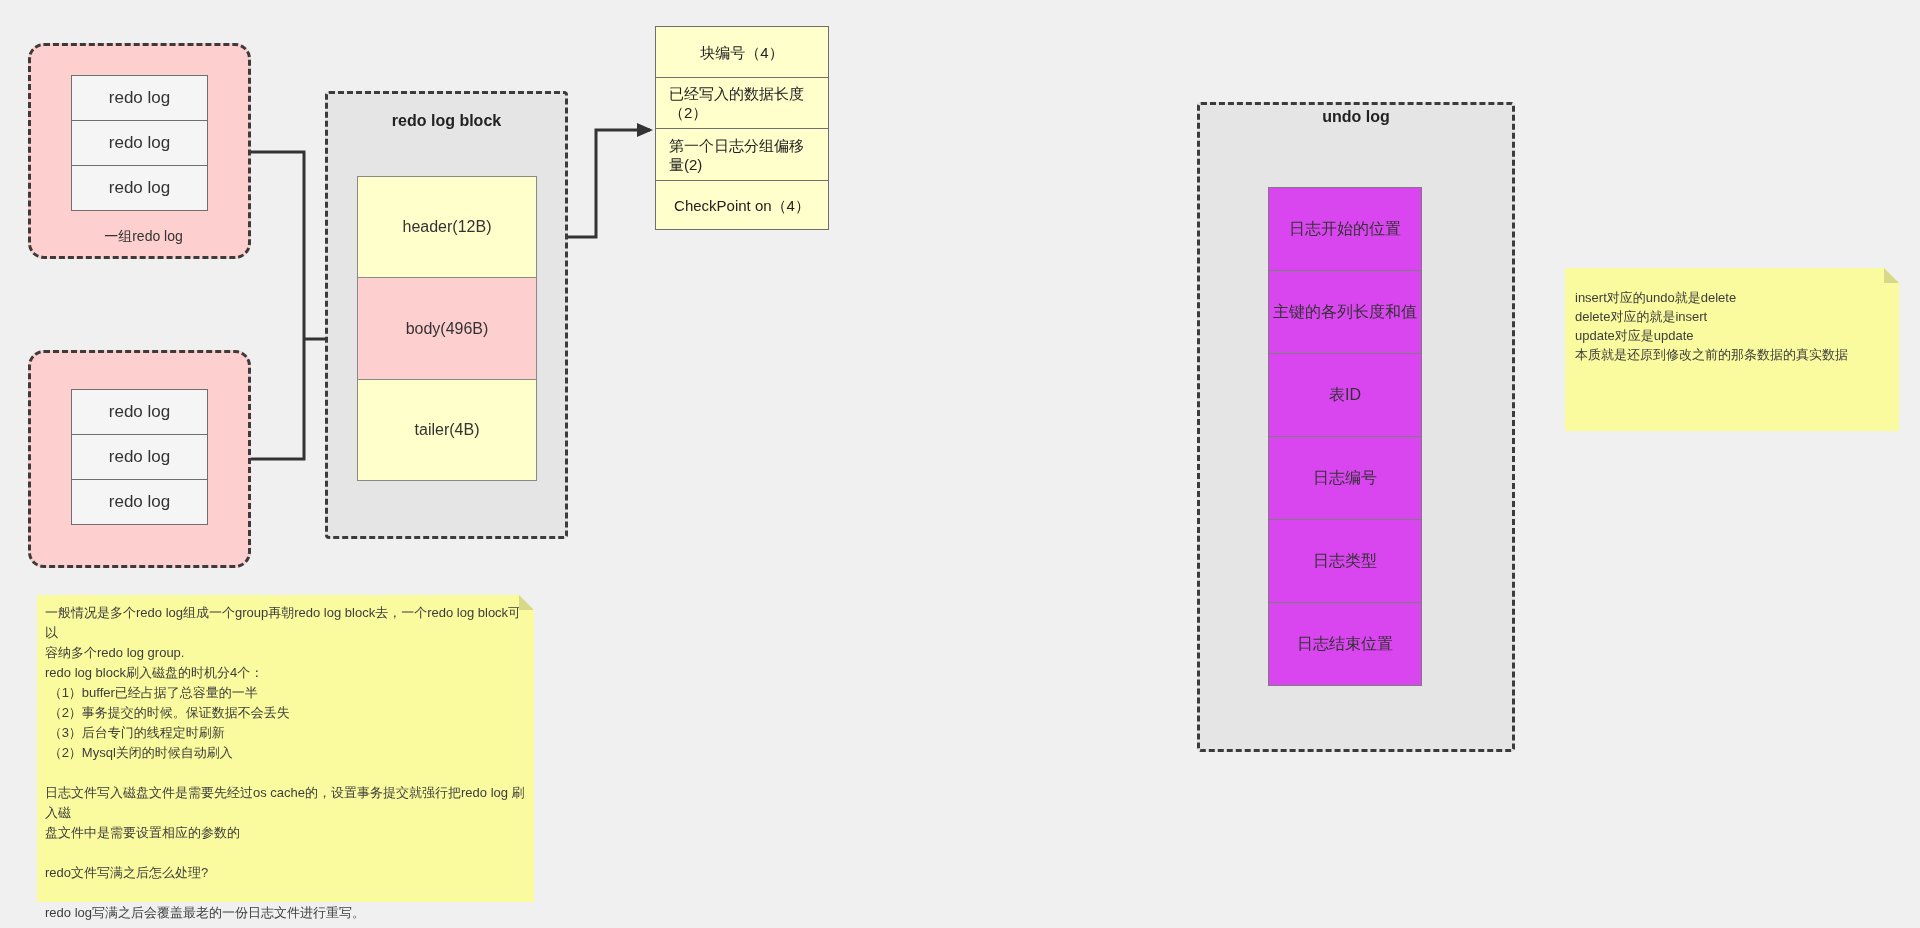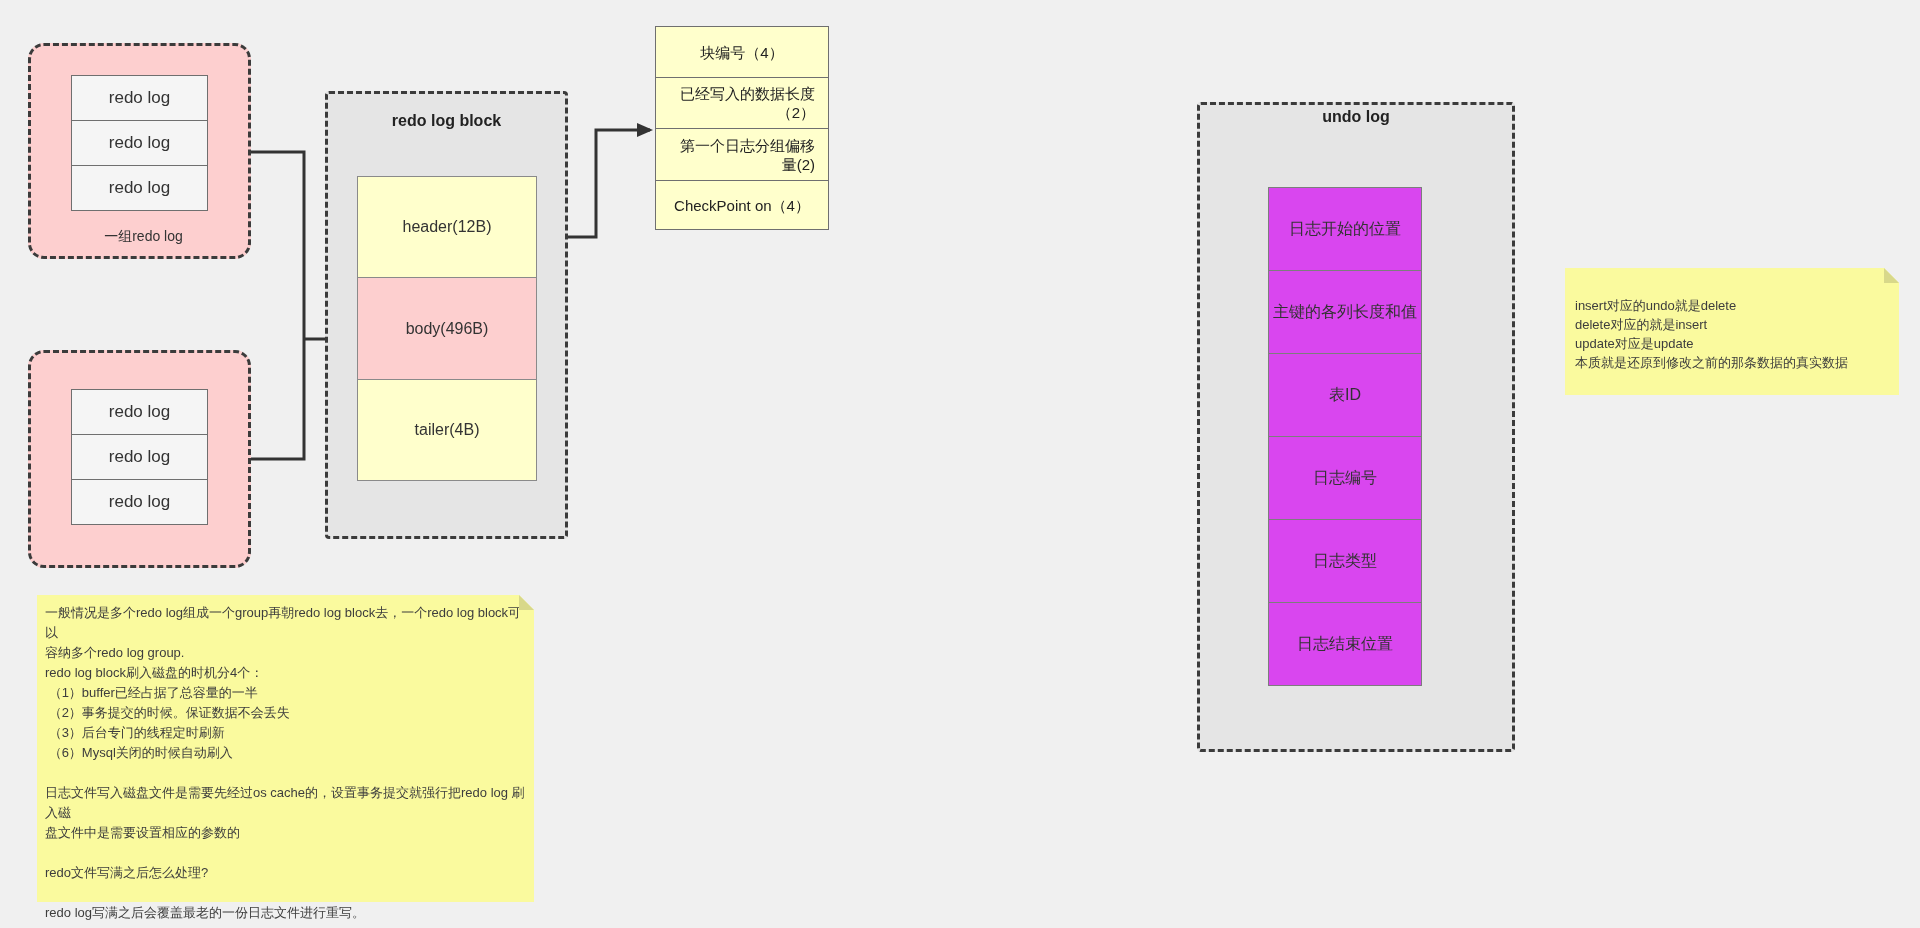--- a/index.html
+++ b/index.html
@@ -38,38 +38,38 @@
   }
   .segment:first-child{margin-top:0;}
   .seg-yellow{background:#FFFFCC;height:102px;}
   .seg-pink{background:#FDCFCF;height:103px;}
 
   
   .header-table{left:655px;top:26px;width:174px;background:#FFFFCC;border:1px solid #6f6f6f;box-sizing:border-box;}
   .ht-row{
     box-sizing:border-box;border-bottom:1px solid #6f6f6f;
     display:flex;align-items:center;justify-content:center;
-    text-align:right;font-size:15px;line-height:19px;padding:0 13px;color:#222;
+    text-align:left;font-size:15px;line-height:19px;padding:0 13px;color:#222;
   }
   .ht-row:last-child{border-bottom:none;}
 
   
   .undo-container{left:1197px;top:102px;width:318px;height:650px;}
   .undo-title{margin-top:3px;text-align:center;font-weight:bold;font-size:16px;color:#222;}
   .undo-stack{position:absolute;left:68px;top:82px;width:179px;}
   .undo-cell{
     width:154px;height:84px;background:#d946ef;border:1px solid #7d7d7d;
     box-sizing:border-box;display:flex;align-items:center;justify-content:center;
     font-size:16px;color:#333;margin-top:-1px;
   }
   .undo-cell:first-child{margin-top:0;}
 
   
   .note{background:#FAFA9E;box-sizing:border-box;}
-  .note-right{left:1565px;top:268px;width:334px;height:127px;padding:28px 10px;}
+  .note-right{left:1565px;top:268px;width:334px;height:163px;padding:20px 10px;}
   .note-bottom{left:37px;top:595px;width:497px;height:307px;padding:8px 8px;}
   .note-line{white-space:pre-wrap;font-size:13px;line-height:20px;min-height:20px;color:#3d3d3d;}
   .note-right .note-line{line-height:19px;min-height:19px;}
   .fold-cut{position:absolute;top:0;right:0;width:0;height:0;
     border-right:15px solid #F0F0F0;border-bottom:15px solid transparent;}
   .fold-flap{position:absolute;top:0;right:0;width:0;height:0;
     border-bottom:15px solid #D8D88A;border-right:15px solid transparent;}
 
   .conn{fill:none;stroke:#333;stroke-width:3;}
 </style>
@@ -141,21 +141,21 @@
 
   <div class="abs note note-bottom">
     <div class="fold-cut"></div>
     <div class="fold-flap"></div>
     <div class="note-line">一般情况是多个redo log组成一个group再朝redo log block去，一个redo log block可以</div>
     <div class="note-line">容纳多个redo log group.</div>
     <div class="note-line">redo log block刷入磁盘的时机分4个：</div>
     <div class="note-line"> （1）buffer已经占据了总容量的一半</div>
     <div class="note-line"> （2）事务提交的时候。保证数据不会丢失</div>
     <div class="note-line"> （3）后台专门的线程定时刷新</div>
-    <div class="note-line"> （6）Mysql关闭的时候自动刷入</div>
+    <div class="note-line"> （2）Mysql关闭的时候自动刷入</div>
     <div class="note-line"></div>
     <div class="note-line">日志文件写入磁盘文件是需要先经过os cache的，设置事务提交就强行把redo log 刷入磁</div>
     <div class="note-line">盘文件中是需要设置相应的参数的</div>
     <div class="note-line"></div>
     <div class="note-line">redo文件写满之后怎么处理?</div>
     <div class="note-line"></div>
     <div class="note-line">redo log写满之后会覆盖最老的一份日志文件进行重写。</div>
   </div>
 
 </div>

